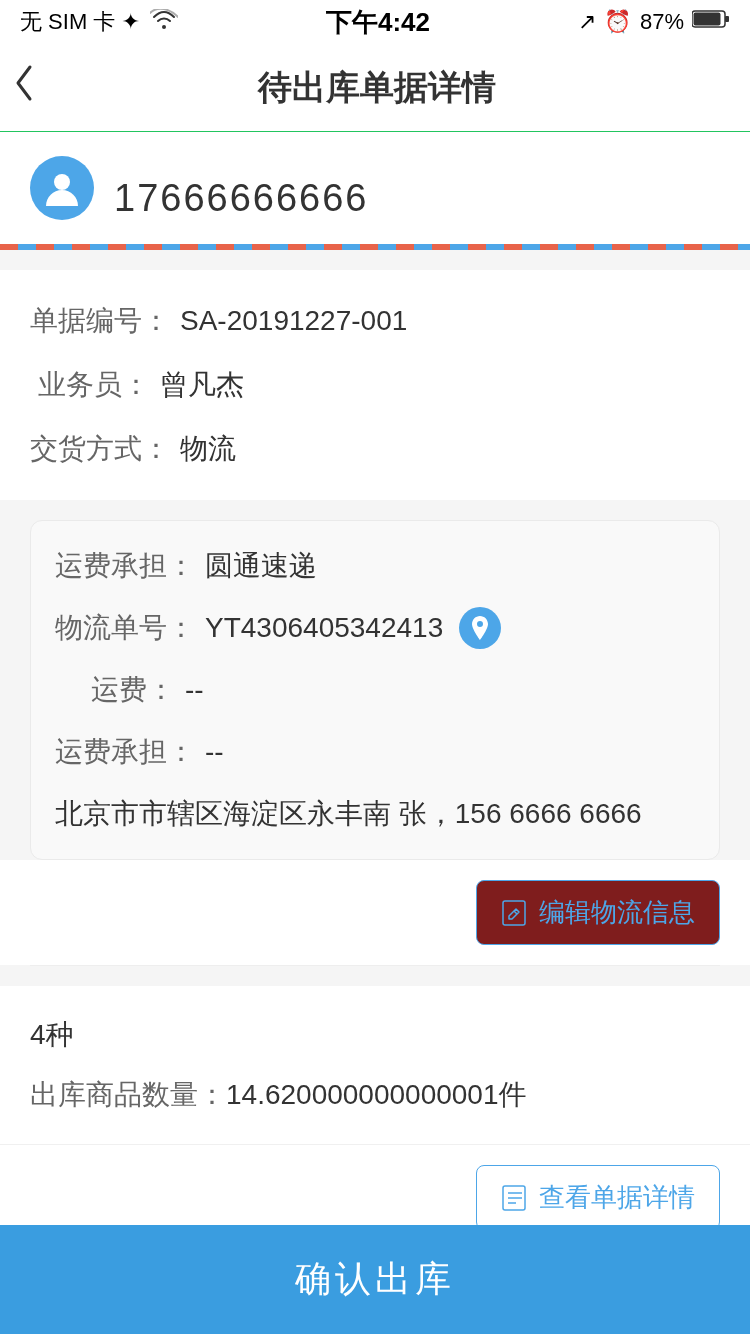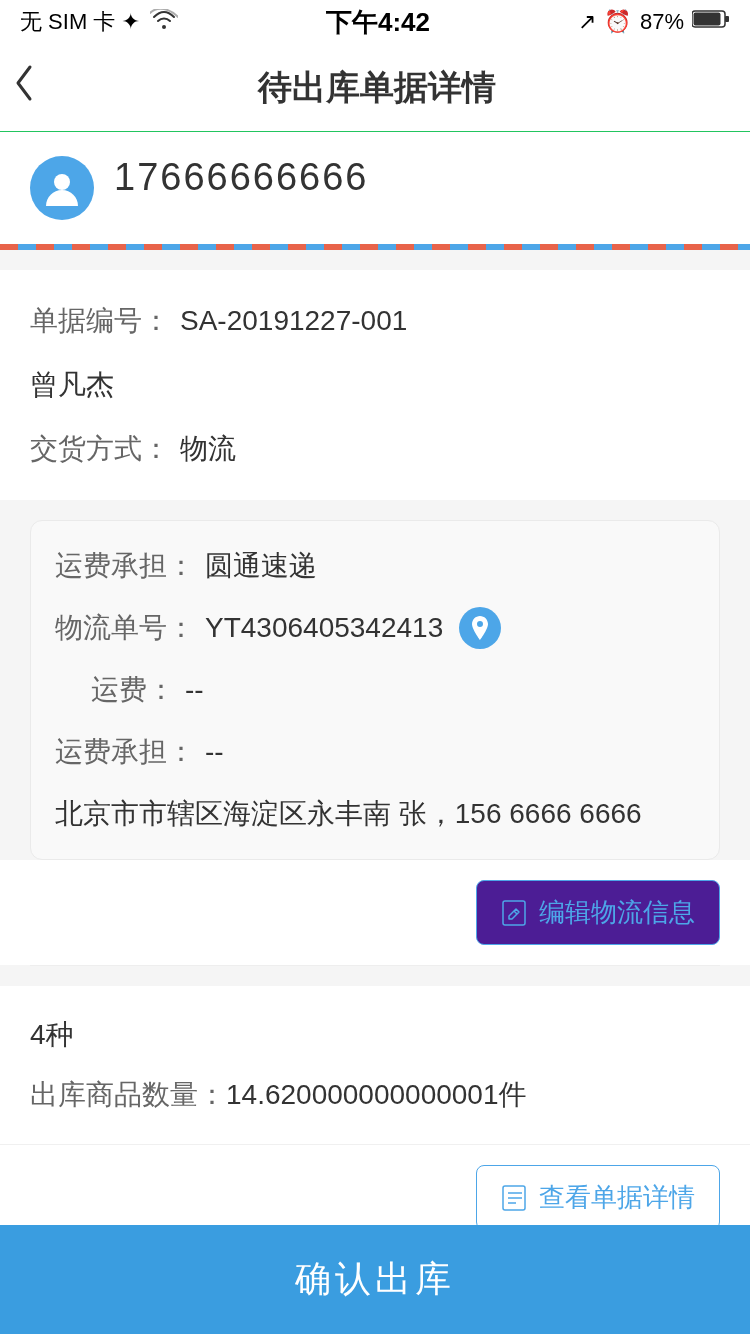--- a/index.html
+++ b/index.html
@@ -58,21 +58,21 @@
         #e8634a 0px, #e8634a 18px,
         #4da6e8 18px, #4da6e8 36px
       );
       margin: 0;
     }
     
     .user-header {
       background: #fff;
       padding: 24px 30px;
       display: flex;
-      align-items: flex-start;
+      align-items: flex-end;
       gap: 20px;
     }
     .user-avatar {
       width: 64px; height: 64px;
       background: #4da6e8;
       border-radius: 50%;
       display: flex; align-items: center; justify-content: center;
       color: #fff;
       font-size: 36px;
       flex-shrink: 0;
@@ -154,21 +154,21 @@
     
     .edit-btn-container {
       background: #fff;
       padding: 20px 30px;
       display: flex;
       justify-content: flex-end;
     }
     .edit-btn {
       border: 1.5px solid #4da6e8;
       color: #4da6e8;
-      background: #4c1d95;
+      background: #7f1d1d;
       border-radius: 8px;
       padding: 14px 24px;
       font-size: 26px;
       display: flex;
       align-items: center;
       gap: 10px;
       cursor: pointer;
     }
     
     .product-section {
@@ -293,20 +293,21 @@
 </div>
 
 <div class="dashed-divider"></div>
 
 <div class="info-section">
   <div class="info-row">
     <span class="info-label">单据编号：</span>
     <span class="info-value">SA-20191227-001</span>
   </div>
   <div class="info-row">
+    <span class="info-label">业务员：</span>
     <span class="info-value">曾凡杰</span>
   </div>
   <div class="info-row">
     <span class="info-label">交货方式：</span>
     <span class="info-value">物流</span>
   </div>
 </div>
 
 <div class="logistics-card">
   <div class="logistics-row">

